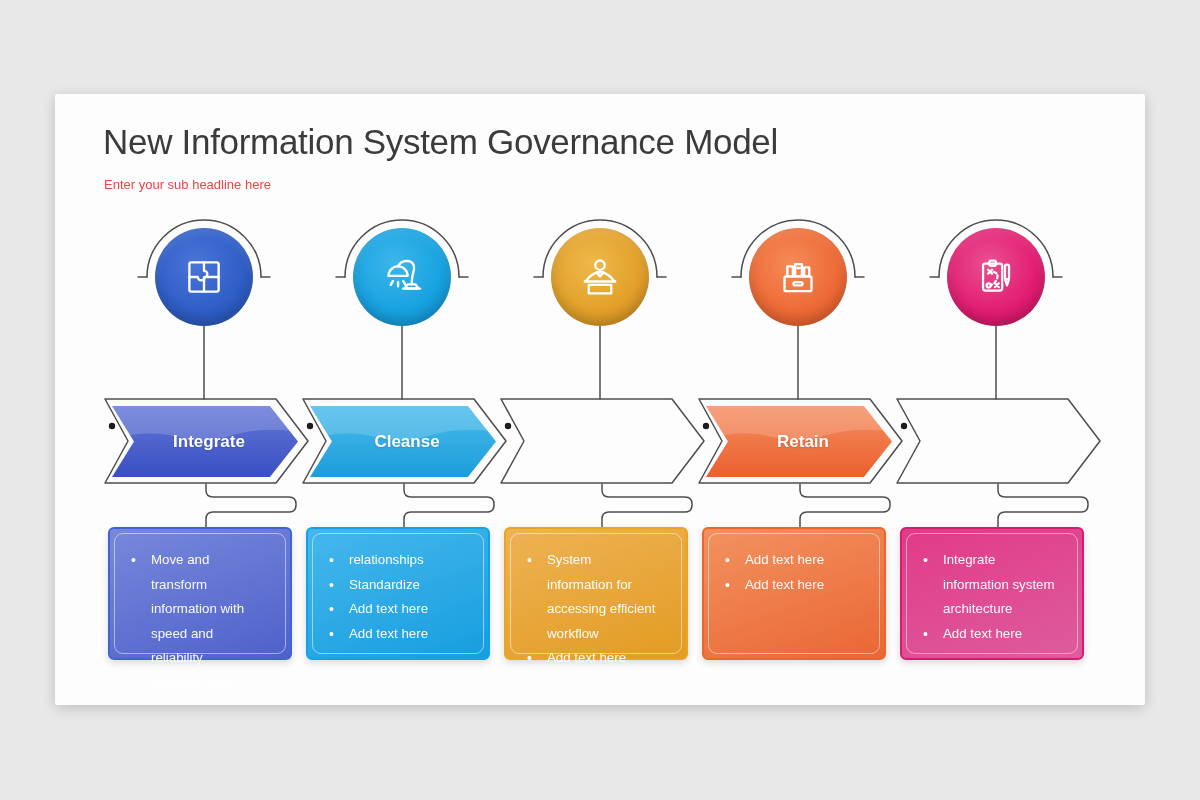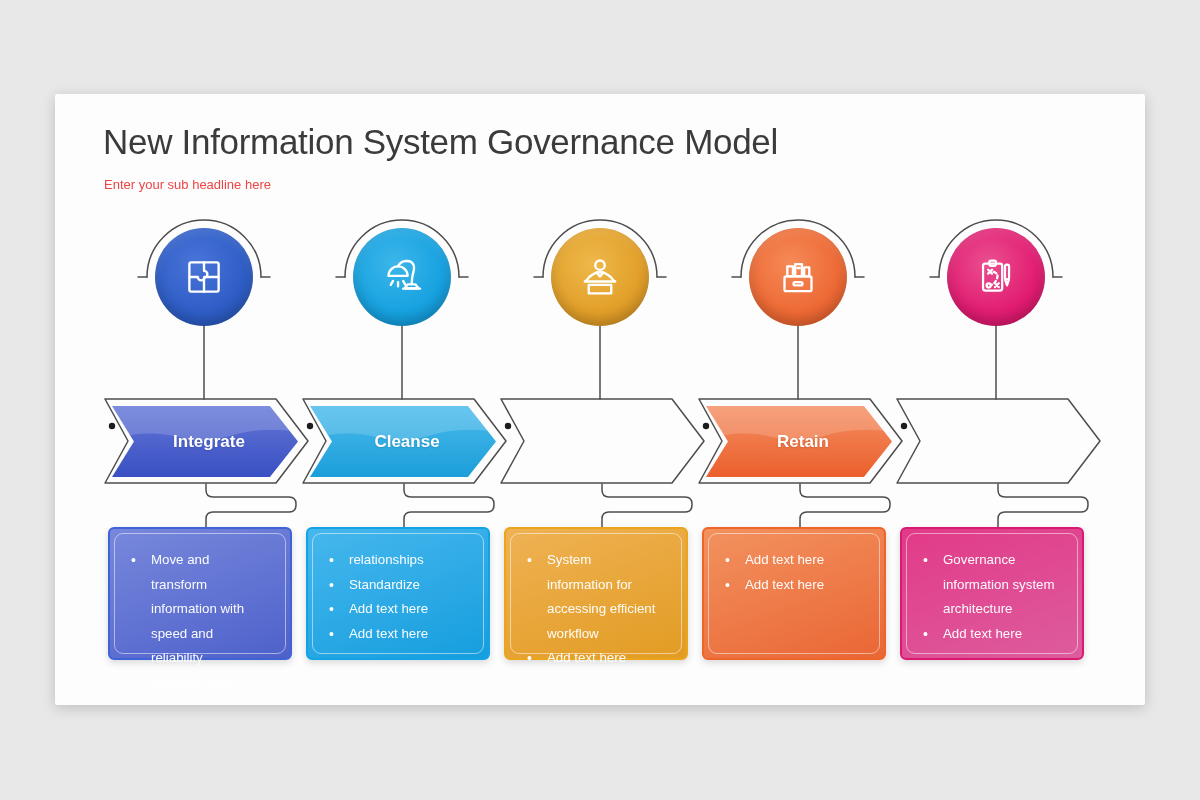--- a/index.html
+++ b/index.html
@@ -204,20 +204,20 @@
                   <circle cx="17.5" cy="31.5" r="1.8"></circle>
                   <path d="M22,19.5 q4.5,1.5 3,5.5 q-1.5,4.5 -5,6" stroke-dasharray="2.4,2.4"></path>
                   <rect x="32" y="13" width="3.6" height="13" rx="1.6"></rect>
                   <path d="M32.2,26.5 L33.8,31.5 L35.4,26.5"></path>
                 </g>
               </svg>
             </span>
     </div>
     <div class="card">
       <ul class="bullets">
-              <li>Governance information system architecture</li>
+              <li>Integrate information system architecture</li>
               <li>Add text here</li>
             </ul>
     </div>
   </div>
       </div>
   </div>
 </div>
 
 </body></html>

